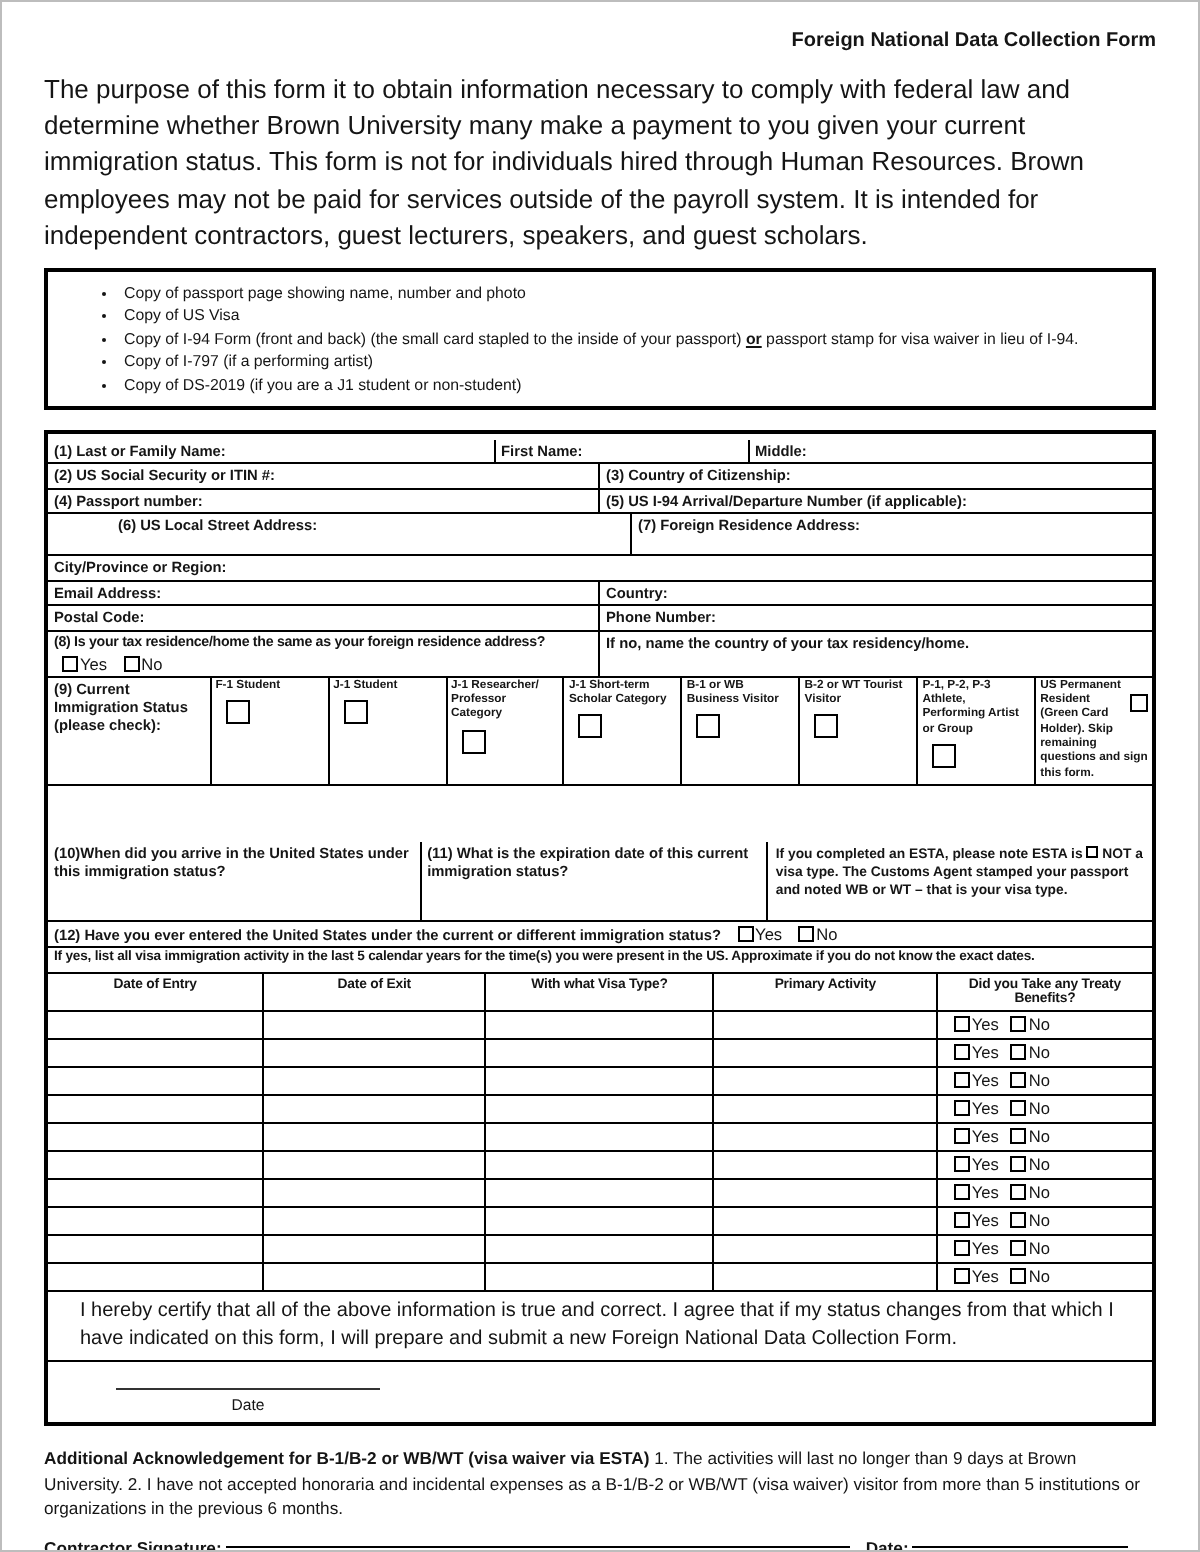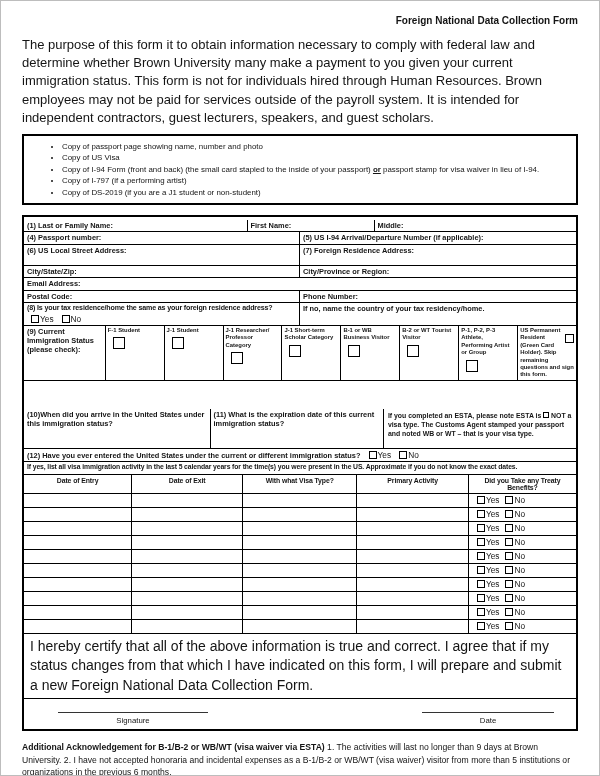--- a/index.html
+++ b/index.html
@@ -22,21 +22,21 @@
   .w40{flex:0 0 40.5%;}
   .w23{flex:0 0 23%;}
   .w50{flex:0 0 50%;}
   .wq1{flex:0 0 33.8%;}
   .wq2{flex:0 0 31.4%;}
   .wst{flex:0 0 14.8%;}
   .wsc{flex:1 1 0;}
   .grow{flex:1 1 auto;}
   .h15{min-height:15px;align-items:flex-end;}
   .h12{min-height:12.5px;}
-  .h21{min-height:21px;}
+  .h21{min-height:21px;padding-left:32px;}
   .h20{min-height:21px;justify-content:flex-end;}
   .h52{min-height:53px;}
   .h40{min-height:40px;margin-top:28px;}
   .h13{min-height:13px;}
   .checkbox{display:inline-block;width:8px;height:8px;border:1px solid #000;background:#fff;vertical-align:-1px;}
   .yn{white-space:nowrap;font-weight:400;}
   .yn .yn-txt{font-size:8.3px;margin:0 6px 0 1px;}
   .q8-yn{margin:2px 0 0 4px;}
   .q12-yn{margin-left:6px;}
   .status-opt{display:flex;flex-direction:column;padding:1px 2px;}
@@ -47,21 +47,21 @@
   .cb-sm{width:6px;height:6px;vertical-align:0;}
   .followup{font-size:6.8px;letter-spacing:-0.1px;}
   .a-head .fcell{font-weight:700;text-align:center;font-size:6.9px;padding:2px 1px;letter-spacing:-0.1px;}
   .acol1{flex:0 0 19.6%;}
   .acol2{flex:0 0 20.1%;}
   .acol3{flex:0 0 20.7%;}
   .acol4{flex:0 0 20.2%;}
   .acol5{flex:1 1 0;}
   .arow{height:14px;}
   .arow .treaty{padding-left:8px;}
-  .cert{font-size:14px;line-height:1.4;padding:3px 6px;min-height:27px;font-weight:400;}
+  .cert{font-size:10px;line-height:1.4;padding:3px 16px;min-height:27px;font-weight:400;}
   .sig-row{display:flex;justify-content:space-between;align-items:flex-end;min-height:30px;padding:2px 22px 4px 34px;}
   .sig-group{display:flex;flex-direction:column;align-items:center;}
   .sig-line1{width:150px;border-bottom:1px solid #333;height:1px;}
   .sig-line2{width:132px;border-bottom:1px solid #333;height:1px;}
   .sig-txt{font-size:7.8px;margin-top:3px;font-weight:400;}
   .ack{margin-top:10px;font-size:8.6px;line-height:1.45;}
   .ack .ack-b{font-weight:700;text-align:center;}
   .contractor{margin-top:8px;display:flex;align-items:center;font-size:8.6px;font-weight:700;}
   .cline1{flex:0 0 312px;border-bottom:1px solid #000;height:1px;margin:0 8px 1px 2px;}
   .cline2{flex:0 0 108px;border-bottom:1px solid #000;height:1px;margin:0 0 1px 2px;}
@@ -87,38 +87,42 @@
   </div>
 
   <div class="ftable">
 
     <div class="frow h15">
       <div class="fcell w40 lbl">(1) Last or Family Name:</div>
       <div class="fcell w23 lbl">First Name:</div>
       <div class="fcell grow lbl">Middle:</div>
     </div>
 
+    <div class="frow h12">
+      <div class="fcell w50 lbl">(2) US Social Security or ITIN #:</div>
+      <div class="fcell grow lbl">(3) Country of Citizenship:</div>
+    </div>
 
     <div class="frow h12">
       <div class="fcell w50 lbl">(4) Passport number:</div>
       <div class="fcell grow lbl">(5) US I-94 Arrival/Departure Number (if applicable):</div>
     </div>
 
     <div class="frow h21">
       <div class="fcell w50 lbl">(6) US Local Street Address:</div>
       <div class="fcell grow lbl">(7) Foreign Residence Address:</div>
     </div>
 
     <div class="frow h12">
-      <div class="fcell w50 lbl">City/State/Zip:</div>
       <div class="fcell grow lbl">City/Province or Region:</div>
     </div>
 
     <div class="frow h12">
       <div class="fcell w50 lbl">Email Address:</div>
+      <div class="fcell grow lbl">Country:</div>
     </div>
 
     <div class="frow h12">
       <div class="fcell grow lbl">Postal Code:</div>
       <div class="fcell w50 lbl">Phone Number:</div>
     </div>
 
     <div class="frow h20">
       <div class="fcell w50">
         <div class="lbl tight">(8) Is your tax residence/home the same as your foreign residence address?</div>
@@ -296,24 +300,20 @@
         <span class="checkbox"></span><span class="yn-txt">Yes</span><span class="checkbox"></span><span class="yn-txt">No</span>
       </div>
     </div>
 
     <div class="frow">
       <div class="fcell grow cert">I hereby certify that all of the above information is true and correct.  I agree that if my status changes from that which I have indicated on this form, I will prepare and submit a new Foreign National Data Collection Form.</div>
     </div>
 
     <div class="frow sig-row">
       <div class="sig-group">
-        <div class="sig-line1"></div>
-        <div class="sig-txt">Signature</div>
-      </div>
-      <div class="sig-group">
         <div class="sig-line2"></div>
         <div class="sig-txt">Date</div>
       </div>
     </div>
 
   </div>
 
   <p class="ack"><span class="ack-b">Additional Acknowledgement for B-1/B-2 or WB/WT (visa waiver via ESTA)</span><span> 1. The activities will last no longer than 9 days at Brown University. 2. I have not accepted honoraria and incidental expenses as a B-1/B-2 or WB/WT (visa waiver) visitor from more than 5 institutions or organizations in the previous 6 months.</span></p>
 
   <div class="contractor">

